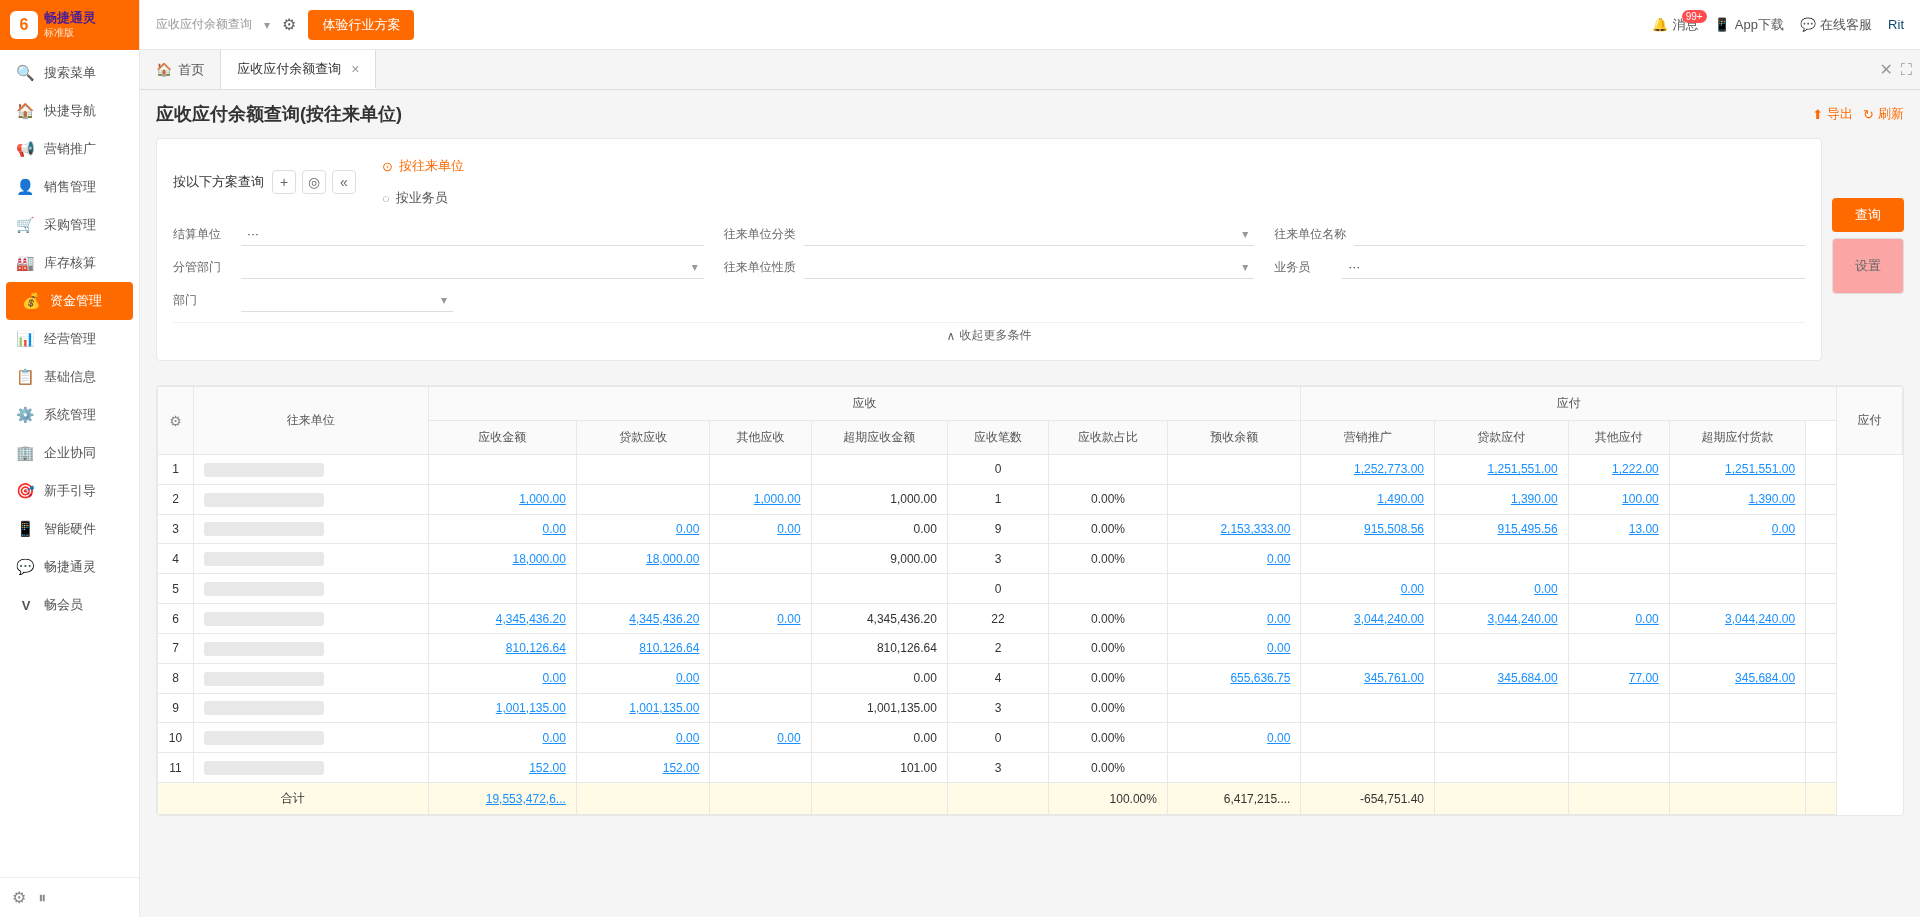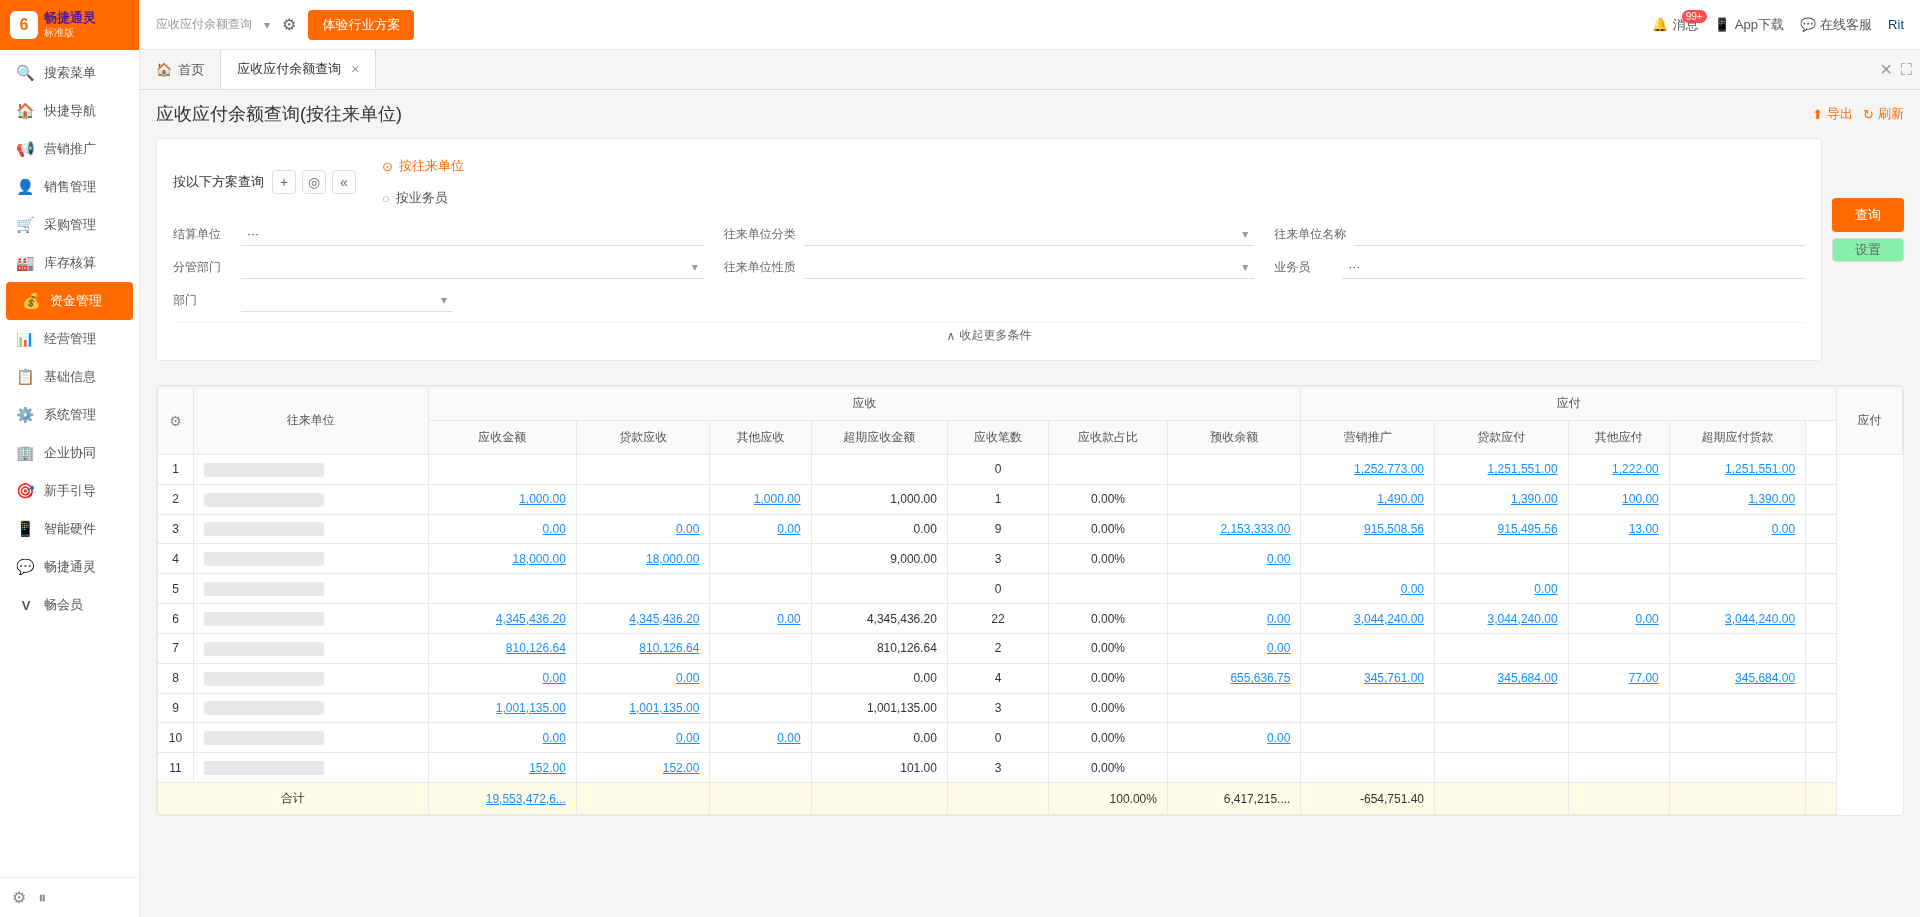--- a/index.html
+++ b/index.html
@@ -73,21 +73,21 @@
 
     
     .main-content {
       position: fixed; left: 140px; top: 90px; right: 0; bottom: 0;
       background: #f5f5f5; overflow: auto;
     }
     .page-container { padding: 12px 16px; min-width: 1300px; }
 
     
     .page-header { display: flex; align-items: center; justify-content: space-between; margin-bottom: 12px; }
-    .page-title { font-size: 18px; font-weight: normal; color: #333; }
+    .page-title { font-size: 18px; font-weight: bold; color: #333; }
     .page-actions { display: flex; gap: 10px; align-items: center; }
     .btn-export { display: flex; align-items: center; gap: 4px; color: #ff6a00; cursor: pointer; font-size: 13px; }
     .btn-refresh { display: flex; align-items: center; gap: 4px; color: #ff6a00; cursor: pointer; font-size: 13px; }
 
     
     .filter-panel {
       background: #fff; border-radius: 4px; padding: 12px 16px; margin-bottom: 12px;
       border: 1px solid #e8e8e8;
     }
     .filter-row { display: flex; gap: 20px; margin-bottom: 10px; }
@@ -118,22 +118,22 @@
       font-size: 12px; padding: 4px 12px; border-top: 1px solid #f0f0f0; margin-top: 4px;
       justify-content: center;
     }
 
     
     .btn-query {
       background: #ff6a00; color: #fff; border: none; border-radius: 4px;
       padding: 8px 20px; font-size: 13px; cursor: pointer; font-weight: 500; display: block; width: 72px; text-align: center; margin-bottom: 6px;
     }
     .btn-settings {
-      background: #86efac; color: #666; border: 1px solid #ddd; border-radius: 4px;
-      padding: 2px 14px; font-size: 13px; cursor: pointer; display: block; width: 72px; text-align: center;
+      background: #fca5a5; color: #666; border: 1px solid #ddd; border-radius: 4px;
+      padding: 18px 14px; font-size: 13px; cursor: pointer; display: block; width: 72px; text-align: center;
     }
 
     
     .data-table-wrapper {
       background: #fff; border-radius: 4px; border: 1px solid #e8e8e8; overflow: auto;
     }
     .data-table { width: 100%; border-collapse: collapse; font-size: 12px; min-width: 1500px; }
     .data-table th {
       background: #fafafa; border: 1px solid #e8e8e8; padding: 8px 10px;
       text-align: center; font-weight: 500; color: #555; white-space: nowrap;

